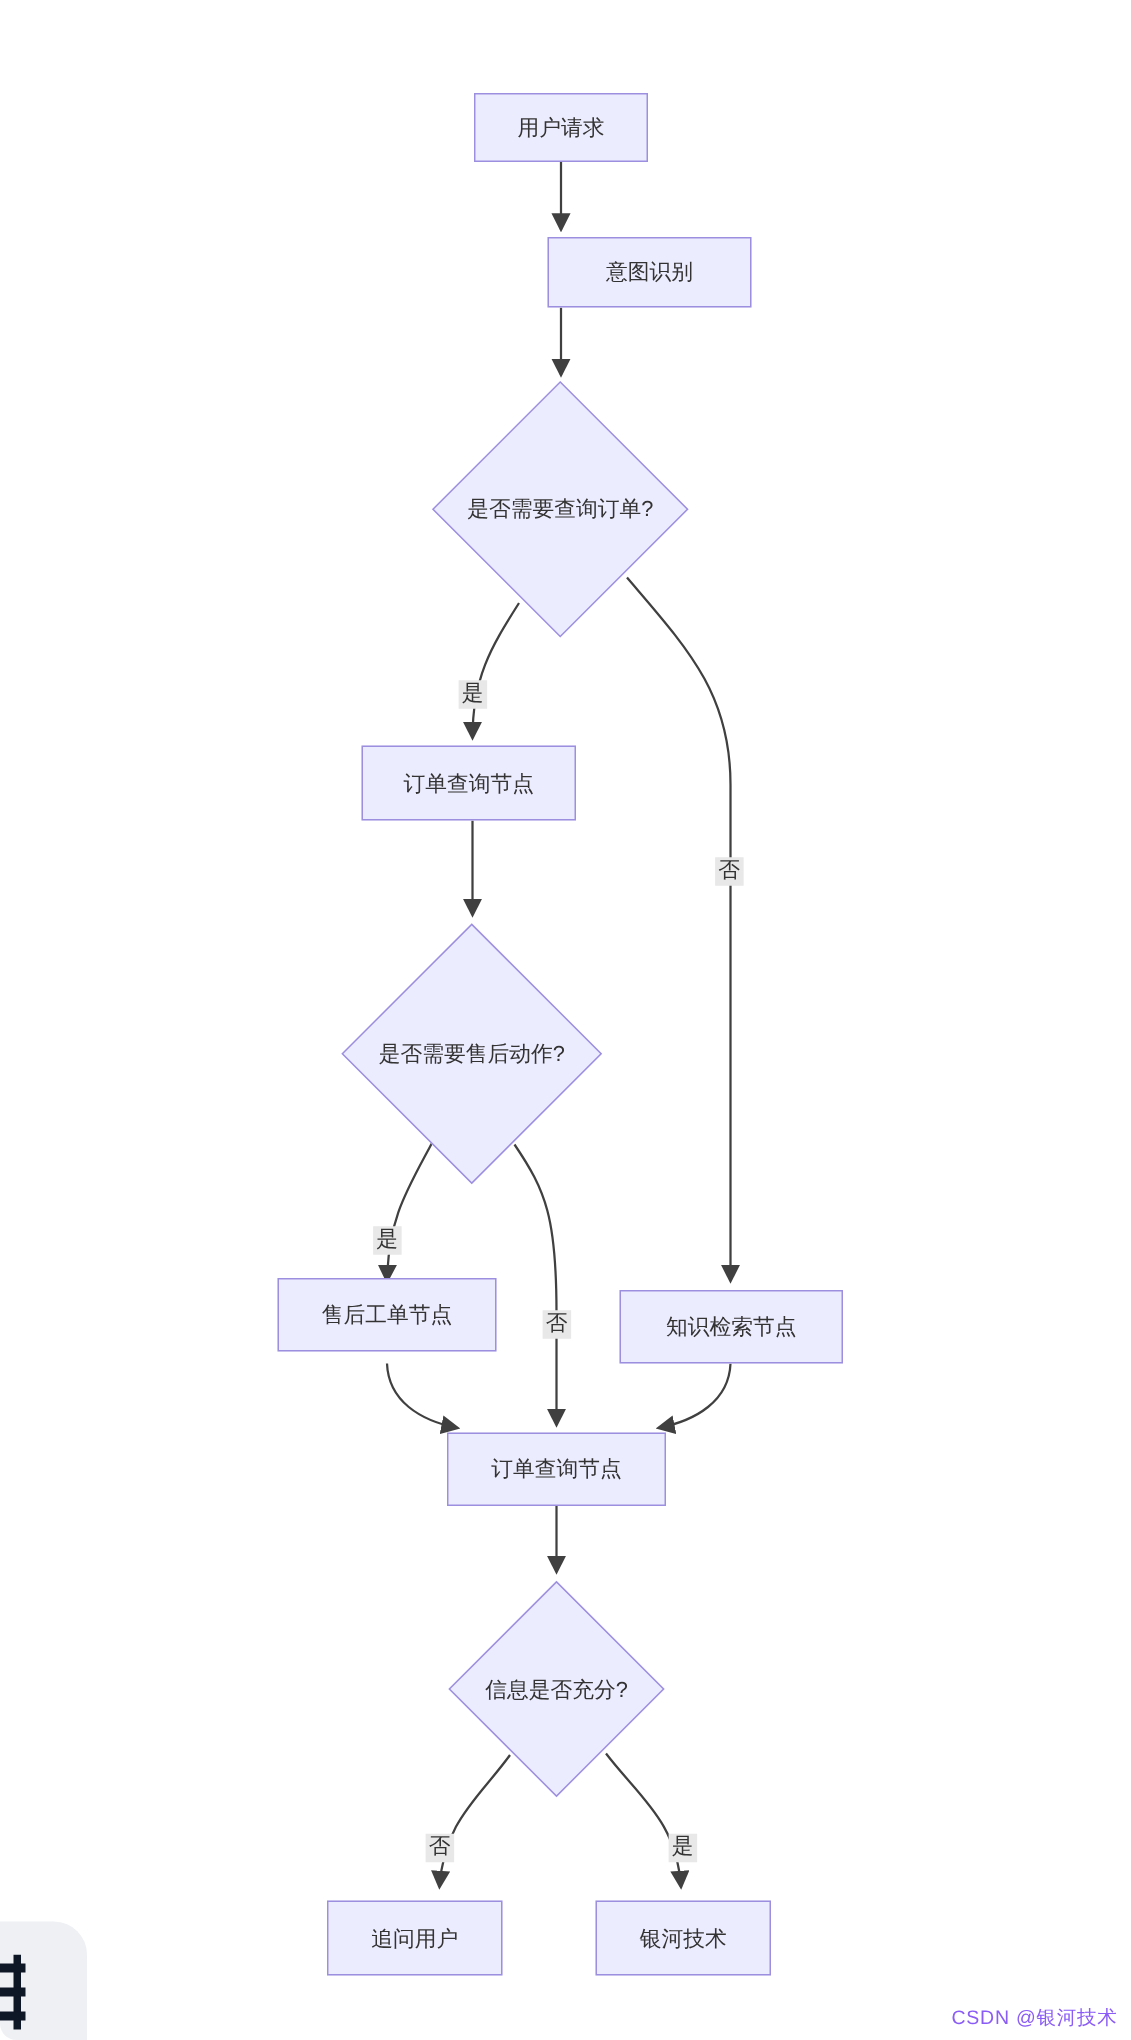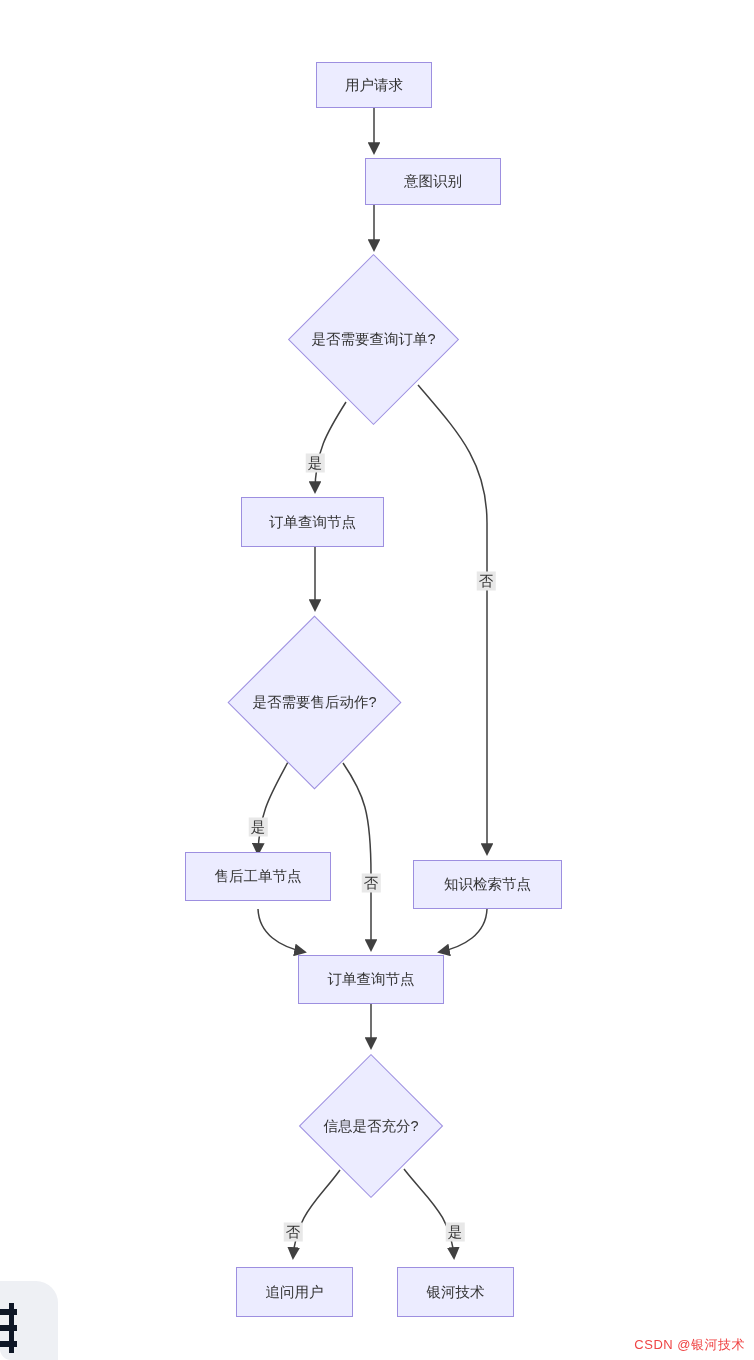--- a/index.html
+++ b/index.html
@@ -26,21 +26,21 @@
   .diamond .lbl{
     position:absolute;inset:0;display:flex;align-items:center;justify-content:center;
     transform:rotate(-45deg);font-size:14.5px;white-space:nowrap;
   }
   .edge-label{
     position:absolute;z-index:3;transform:translate(-50%,-50%);
     background:var(--label-bg,#e8e8e8);padding:0 2px;font-size:14.5px;line-height:19px;
   }
   .watermark{
     position:absolute;right:9px;top:1336px;z-index:4;
-    font-size:13px;color:#ef4444;letter-spacing:.5px;
+    font-size:13px;color:#8b5cf6;letter-spacing:.5px;
   }
   .float-panel{
     position:absolute;left:-22px;top:1281px;width:80px;height:100px;z-index:5;
     background:#eef0f4;border-radius:22px;
   }
   .float-panel svg{position:absolute;left:22px;top:22px;}
 </style>
 </head>
 <body>
 
@@ -83,21 +83,21 @@
   <div class="rect-node" style="left:185px;top:852px;width:146px;height:49px;">售后工单节点</div>
 
   <div class="rect-node" style="left:413px;top:860px;width:149px;height:49px;">知识检索节点</div>
 
   <div class="rect-node" style="left:298px;top:955px;width:146px;height:49px;">订单查询节点</div>
 
   <div class="diamond" style="left:320px;top:1075px;width:102px;height:102px;">
     <span class="lbl">信息是否充分?</span>
   </div>
 
-  <div class="rect-node" style="left:236px;top:1267px;width:117px;height:50px;">追问用户</div>
+  <div class="rect-node" style="left:218px;top:1267px;width:117px;height:50px;">追问用户</div>
 
   <div class="rect-node" style="left:397px;top:1267px;width:117px;height:50px;">银河技术</div>
 
   <div class="edge-label" style="left:315px;top:463px;">是</div>
   <div class="edge-label" style="left:486px;top:581px;">否</div>
   <div class="edge-label" style="left:258px;top:827px;">是</div>
   <div class="edge-label" style="left:371px;top:883px;">否</div>
   <div class="edge-label" style="left:293px;top:1232px;">否</div>
   <div class="edge-label" style="left:455px;top:1232px;">是</div>
 

